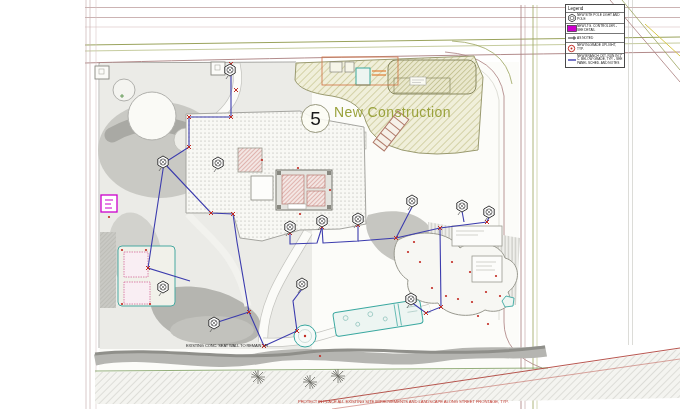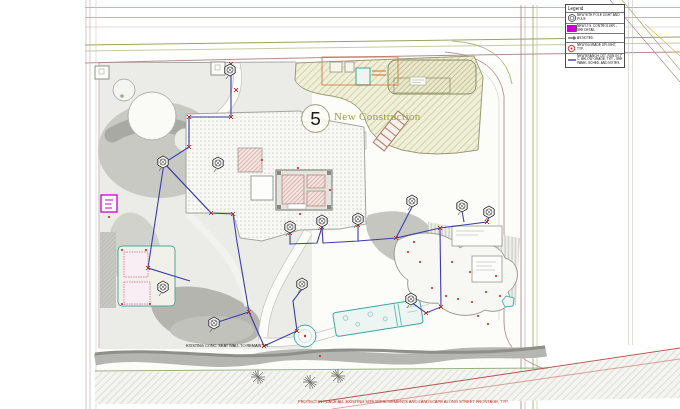--- a/index.html
+++ b/index.html
@@ -3,21 +3,21 @@
 <meta charset="utf-8">
 <style>
   html,body{margin:0;padding:0;background:#fff;}
   .canvas{position:relative;width:680px;height:409px;background:#ffffff;overflow:hidden;
           font-family:"Liberation Sans",sans-serif;}
   .plan-svg{position:absolute;left:0;top:0;}
   
   .area-bubble{position:absolute;left:301px;top:104px;width:27px;height:27px;border:1px solid #98987e;
                border-radius:50%;background:rgba(252,252,244,.88);display:flex;align-items:center;justify-content:center;}
   .area-bubble span{font-size:19px;color:#1a1a1a;line-height:1;}
-  .nc-label{position:absolute;left:334px;top:110px;font-size:11px;color:#9aa23c;letter-spacing:.4px;white-space:nowrap;font-family:Liberation Serif, serif;}
+  .nc-label{position:absolute;left:334px;top:104px;font-size:14px;color:#9aa23c;letter-spacing:.4px;white-space:nowrap;}
   
   .wall-note{position:absolute;left:186px;top:343px;width:82px;font-size:4px;color:#2a2a2a;
              white-space:nowrap;overflow:hidden;letter-spacing:-.1px;}
   .street-note{position:absolute;left:298px;top:399px;width:246px;font-size:4.2px;color:#c03a30;
                white-space:nowrap;overflow:hidden;letter-spacing:-.1px;}
   
   .legend{position:absolute;left:565px;top:4px;width:58px;border:1px solid #4a4a4a;background:#fff;}
   .legend-title{font-size:4.6px;color:#222;padding:1px 2px;}
   .lrow{display:flex;align-items:center;border-top:.5px solid #777;min-height:8px;}
   .lsym{flex:0 0 11px;display:flex;align-items:center;justify-content:center;}

